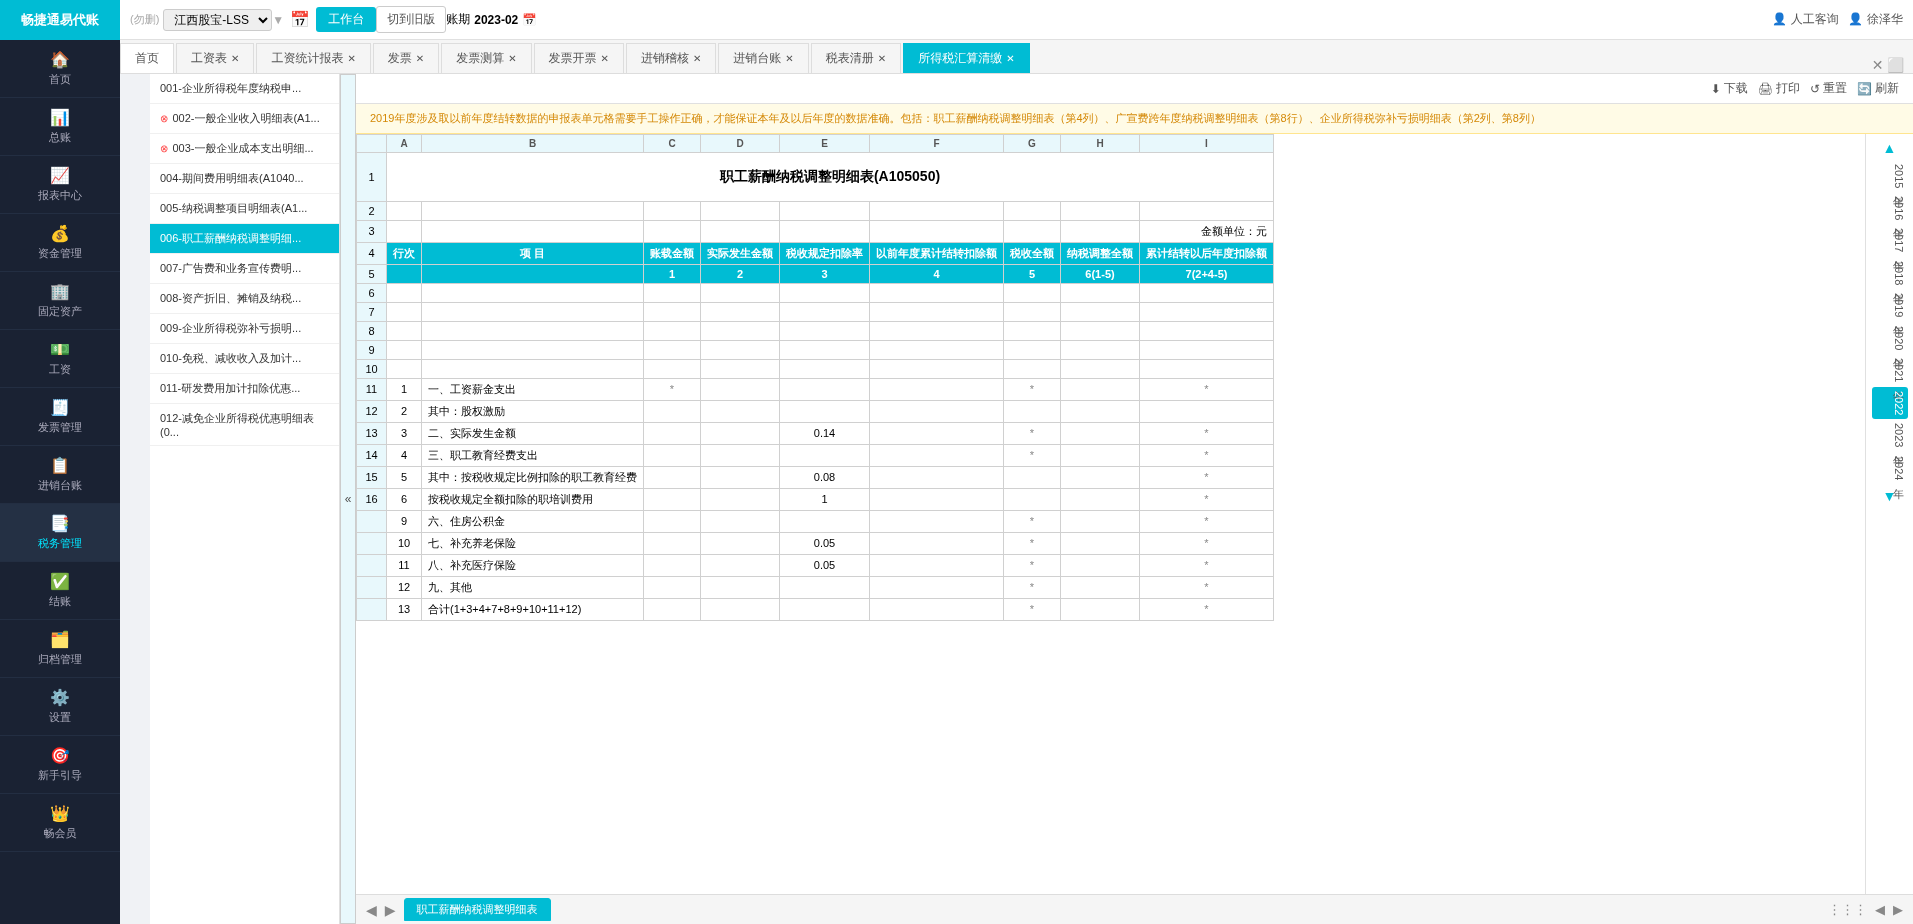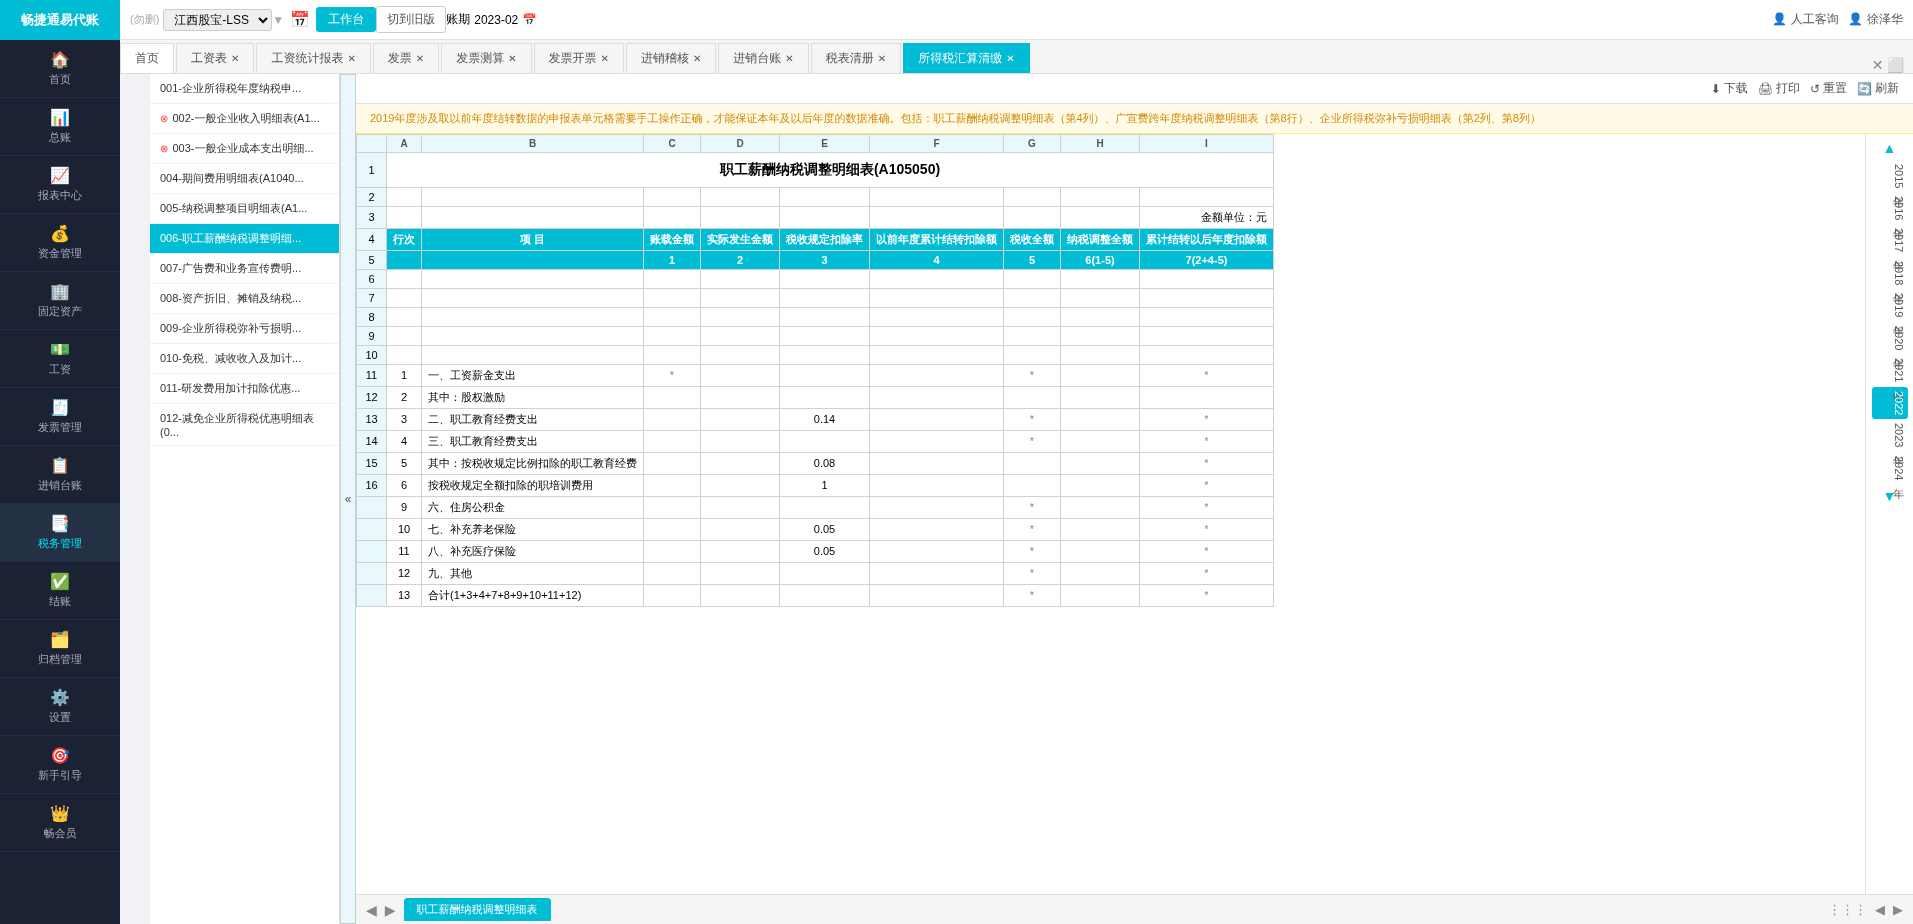--- a/index.html
+++ b/index.html
@@ -142,21 +142,21 @@
     <span style="font-size:11px;color:#aaa;margin-right:4px;">(勿删)</span>
     <select style="font-size:12px;border:1px solid #ccc;border-radius:3px;padding:2px 6px;">
       <option>江西股宝-LSS</option>
     </select>
     <span style="width:12px;color:#aaa;cursor:pointer;font-size:12px;">▼</span>
     <span style="margin:0 6px;cursor:pointer;font-size:16px;color:#aaa;">📅</span>
     <button class="topbar-btn">工作台</button>
     <button class="topbar-btn-outline">切到旧版</button>
     <span class="period">
       <span>账期</span>
-      <span style="font-weight:normal;text-align:center;">2023-02</span>
+      <span style="font-weight:bold;text-align:center;">2023-02</span>
       <span style="cursor:pointer;color:#aaa;">📅</span>
     </span>
     <div class="topbar-right">
       <span style="cursor:pointer;">👤 <span>人工客询</span></span>
       <span style="cursor:pointer;">👤 <span>徐泽华</span></span>
     </div>
   </div>
 
   <div class="tabbar" id="tabbar">
       <div class="tab tab-home">
@@ -271,21 +271,21 @@
                   <th class="col-abc">C</th>
                   <th class="col-abc">D</th>
                   <th class="col-abc">E</th>
                   <th class="col-abc">F</th>
                   <th class="col-abc">G</th>
                   <th class="col-abc">H</th>
                   <th class="col-abc">I</th>
                 </tr>
                 <tr>
                   <td class="row-num">1</td>
-                  <td colspan="9" class="title-row" style="text-align: center; font-size: 14px; font-weight: bold; padding: 8px;">职工薪酬纳税调整明细表(A105050)</td>
+                  <td colspan="9" class="title-row" style="text-align: center; font-size: 14px; font-weight: bold; padding: 15px;">职工薪酬纳税调整明细表(A105050)</td>
                 </tr>
                 <tr>
                   <td class="row-num">2</td>
                   <td></td>
                   <td></td>
                   <td></td>
                   <td></td>
                   <td></td>
                   <td></td>
                   <td></td>
@@ -408,21 +408,21 @@
                   <td style="text-align: center;"></td>
                   <td style="text-align: center;"></td>
                   <td style="text-align: center;"></td>
                   <td style="text-align: center;"></td>
                   <td style="text-align: center;"></td>
                   <td style="text-align: center;"></td>
                 </tr>
                 <tr>
                   <td class="row-num">13</td>
                   <td style="text-align: center;">3</td>
-                  <td>二、职工教育经费支出</td>
+                  <td>二、实际发生金额</td>
                   <td style="text-align: center;"></td>
                   <td style="text-align: center;"></td>
                   <td style="text-align: center;">0.14</td>
                   <td style="text-align: center;"></td>
                   <td style="text-align: center; color: rgb(136, 136, 136);">*</td>
                   <td style="text-align: center;"></td>
                   <td style="text-align: center; color: rgb(136, 136, 136);">*</td>
                 </tr>
                 <tr>
                   <td class="row-num">14</td>

